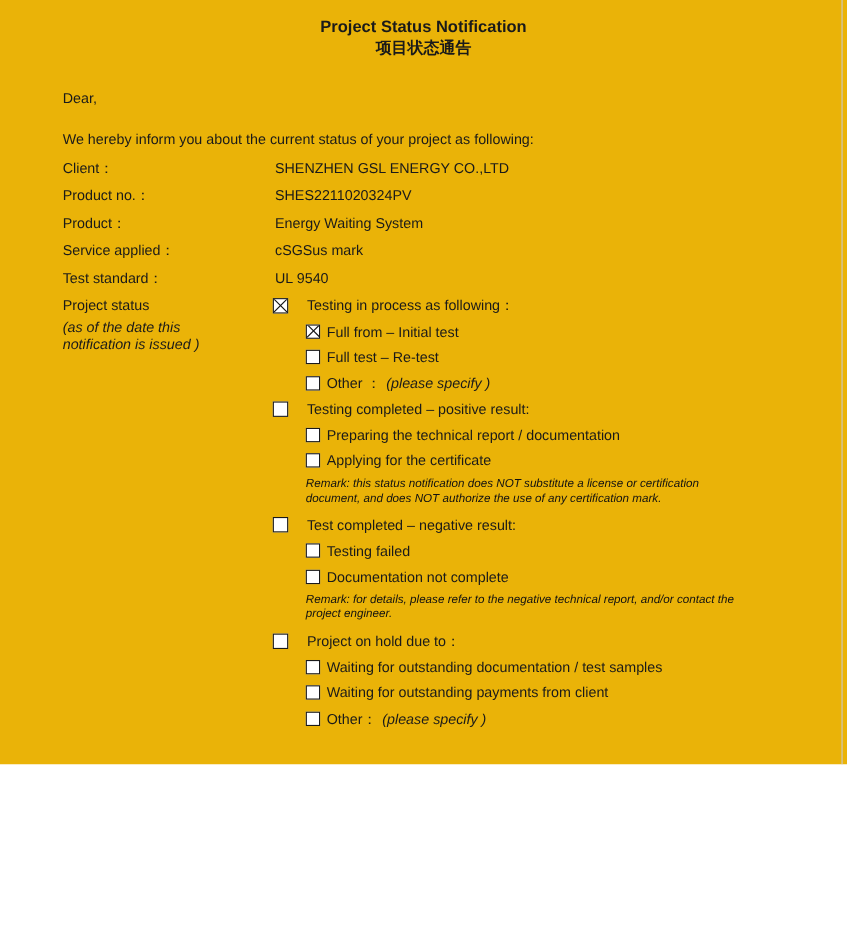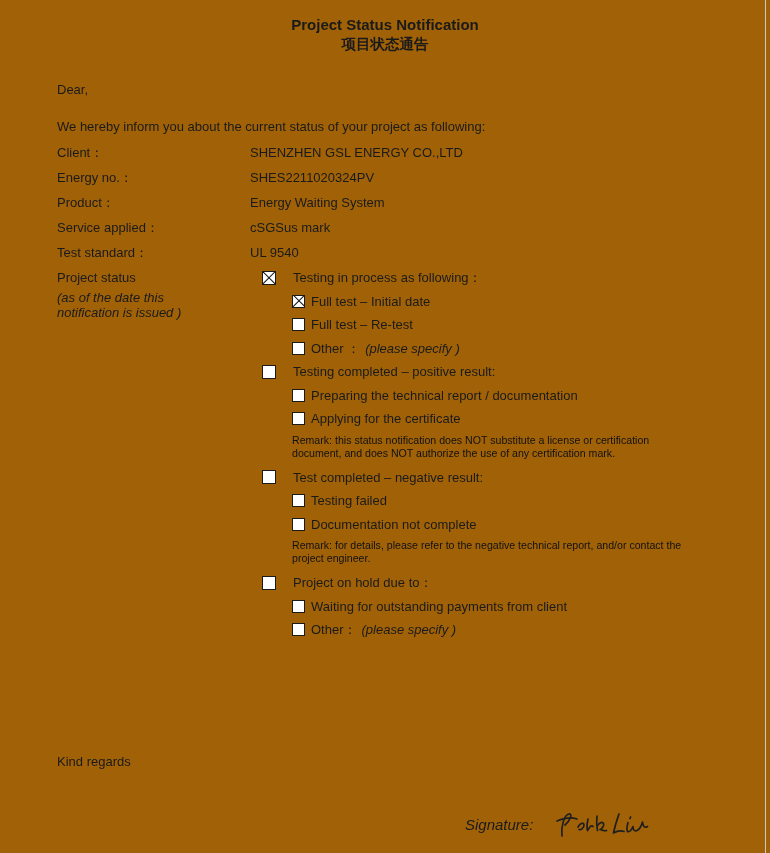--- a/index.html
+++ b/index.html
@@ -1,36 +1,36 @@
 <!DOCTYPE html>
 <html><head>
 <meta charset="utf-8">
 <style>
   * { margin:0; padding:0; box-sizing:border-box; }
   html,body { background:#ffffff; }
   body { font-family:"Liberation Sans","DejaVu Sans",sans-serif; color:#1a1a1a; }
   .page {
-    position:relative; width:770px; height:853px; background:#a16207;
+    position:relative; width:770px; height:695px; background:#eab308;
     padding:16px 57px 0 57px; overflow:hidden;
     font-size:13px; line-height:17px;
   }
   .page-edge-line { position:absolute; top:0; right:4px; width:1px; height:853px; background:#c9c9c9; }
 
   .title-en { text-align:center; font-weight:bold; font-size:15px; line-height:18px; }
   .title-zh { text-align:center; font-weight:bold; font-size:14.5px; line-height:19px; margin-top:1px; }
 
   .salutation { margin-top:27px; }
   .intro { margin-top:20px; }
 
   .fields { margin-top:9px; }
   .field-row { display:flex; margin-bottom:8px; }
   .field-label { width:193px; flex:none; }
   .field-value { flex:1; }
 
-  .status-grid { display:flex; margin-top:2px;gap:14px; }
+  .status-grid { display:flex; margin-top:2px; }
   .status-left { width:191px; flex:none; }
   .status-note { font-style:italic; width:155px; margin-top:4px; line-height:15px; }
   .status-right { flex:1; }
 
   .status-row { display:flex; align-items:center; height:17px; margin-bottom:6.5px; }
   .group-2 { margin-top:3px; }
   .g-label { margin-left:17px; }
   .sub { margin-left:30px; }
   .sub-label { margin-left:6px; }
   .item-note { font-style:italic; margin-left:5px; }
@@ -42,21 +42,21 @@
   }
   .cb.lg { width:14px; height:14px; }
   .cb.checked::before, .cb.checked::after {
     content:""; position:absolute; left:50%; top:50%;
     width:20px; height:1.3px; background:#151515;
   }
   .cb.checked::before { transform:translate(-50%,-50%) rotate(45deg); }
   .cb.checked::after  { transform:translate(-50%,-50%) rotate(-45deg); }
 
   .remark {
-    font-size:10.6px; line-height:13px;
+    font-style:italic; font-size:10.6px; line-height:13px;
     max-width:397px; margin:0 0 9px 30px; color:#111;
   }
 
   .closing { position:absolute; left:57px; top:753px; }
   .signature-row { position:absolute; left:465px; top:816px; display:flex; align-items:flex-start; }
   .sig-label { font-style:italic; font-size:15px; }
   .sig-svg { margin-left:20px; margin-top:-9px; }
 </style>
 </head>
 <body>
@@ -69,21 +69,21 @@
 
   <p class="salutation">Dear,</p>
   <p class="intro">We hereby inform you about the current status of your project as following:</p>
 
   <div class="fields">
     <div class="field-row">
       <div class="field-label">Client：</div>
       <div class="field-value">SHENZHEN GSL ENERGY CO.,LTD</div>
     </div>
     <div class="field-row">
-      <div class="field-label">Energy no.：</div>
+      <div class="field-label">Product no.：</div>
       <div class="field-value">SHES2211020324PV</div>
     </div>
     <div class="field-row">
       <div class="field-label">Product：</div>
       <div class="field-value">Energy Waiting System</div>
     </div>
     <div class="field-row">
       <div class="field-label">Service applied：</div>
       <div class="field-value">cSGSus mark</div>
     </div>
@@ -101,21 +101,21 @@
 
     <div class="status-right">
 
       <div class="group">
         <div class="status-row">
           <span class="cb lg checked"></span>
           <span class="g-label">Testing in process as following：</span>
         </div>
         <div class="status-row sub">
           <span class="cb checked"></span>
-          <span class="sub-label">Full test – Initial date</span>
+          <span class="sub-label">Full from – Initial test</span>
         </div>
         <div class="status-row sub">
           <span class="cb"></span>
           <span class="sub-label">Full test – Re-test</span>
         </div>
         <div class="status-row sub">
           <span class="cb"></span>
           <span class="sub-label">Other ：</span>
           <span class="item-note">(please specify )</span>
         </div>
@@ -153,20 +153,24 @@
         <div class="remark">Remark: for details, please refer to the negative technical report, and/or contact the project engineer.</div>
       </div>
 
       <div class="group">
         <div class="status-row">
           <span class="cb lg"></span>
           <span class="g-label">Project on hold due to：</span>
         </div>
         <div class="status-row sub">
           <span class="cb"></span>
+          <span class="sub-label">Waiting for outstanding documentation / test samples</span>
+        </div>
+        <div class="status-row sub">
+          <span class="cb"></span>
           <span class="sub-label">Waiting for outstanding payments from client</span>
         </div>
         <div class="status-row sub">
           <span class="cb"></span>
           <span class="sub-label">Other：</span>
           <span class="item-note">(please specify )</span>
         </div>
       </div>
 
     </div>

